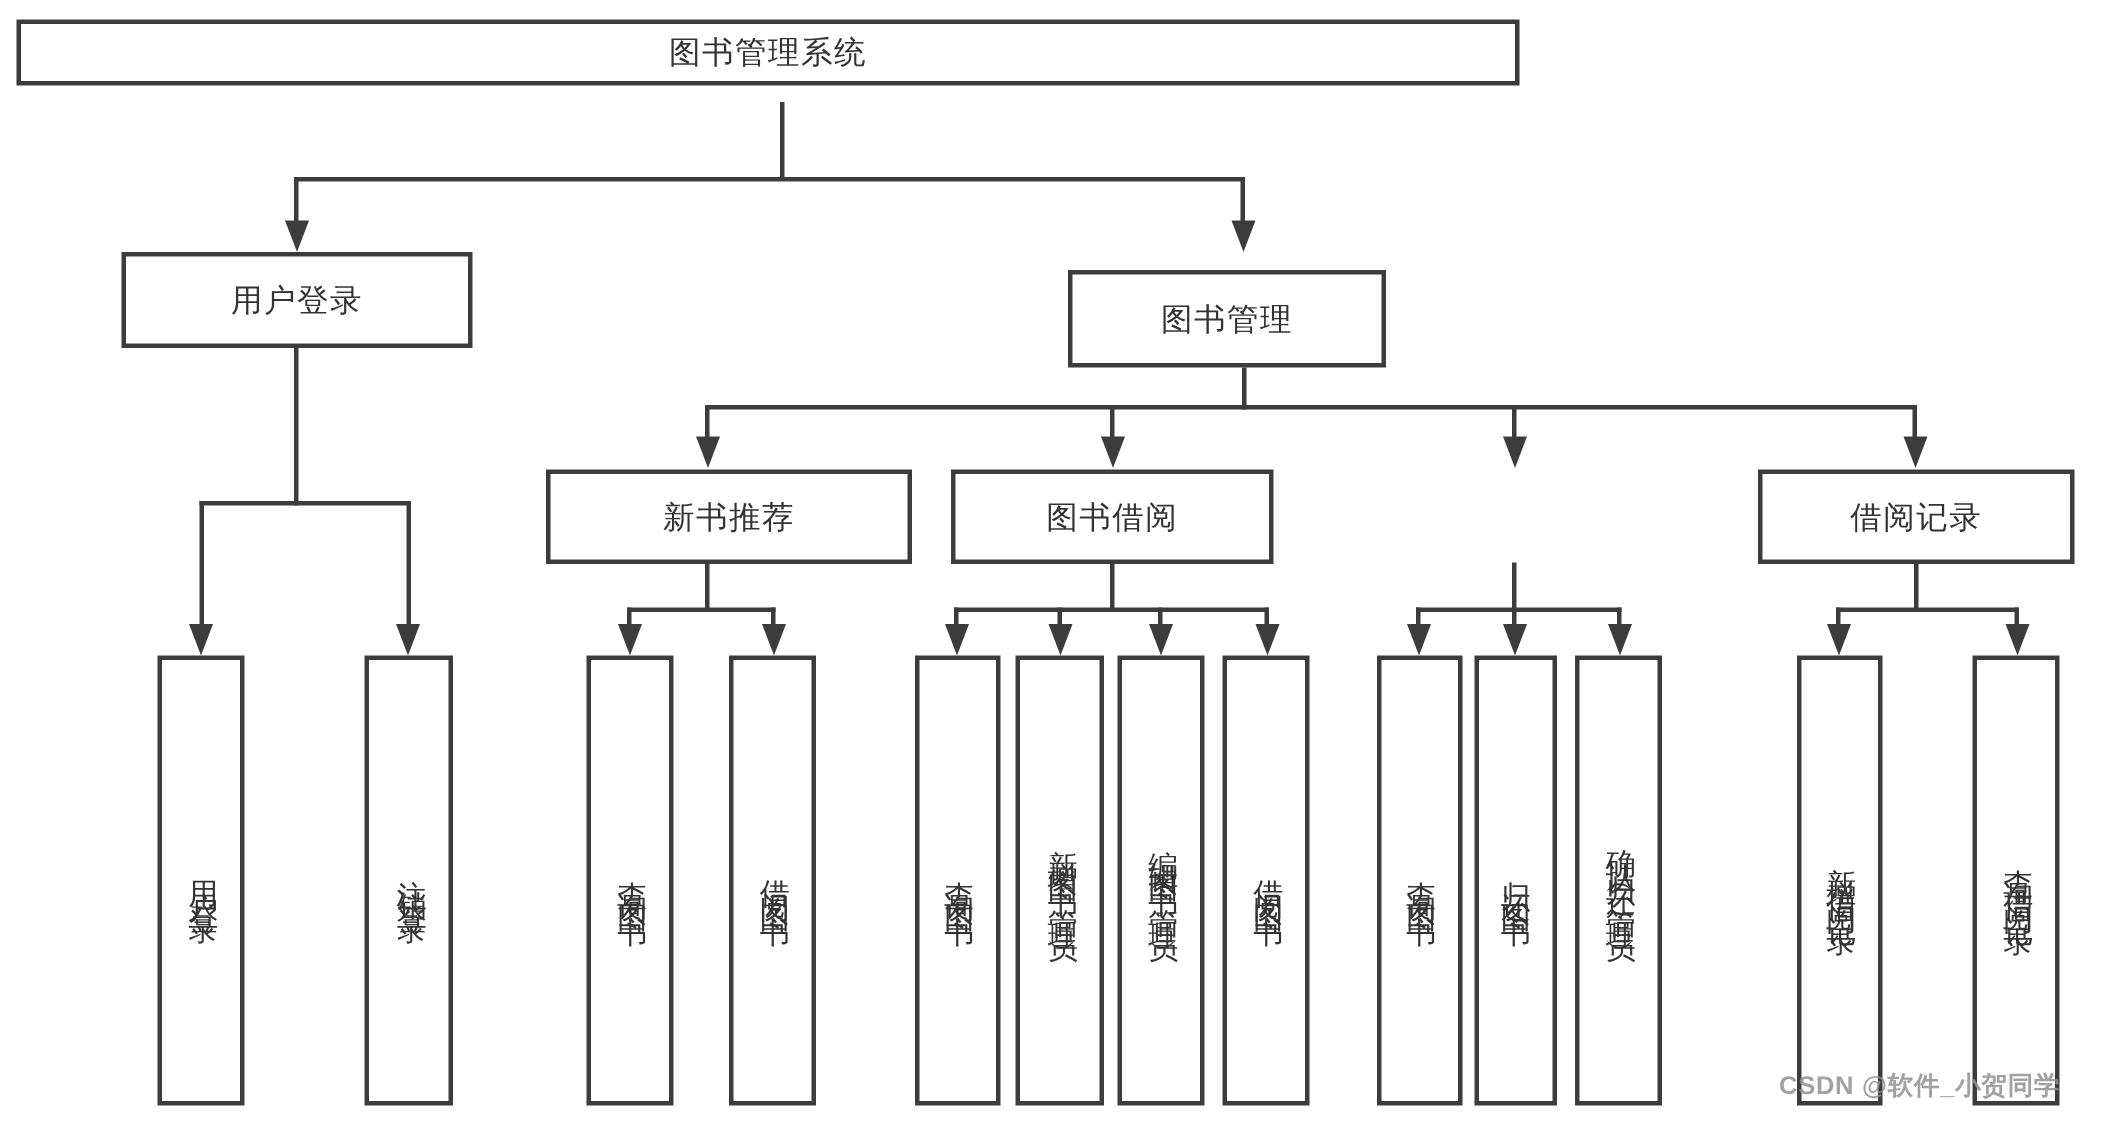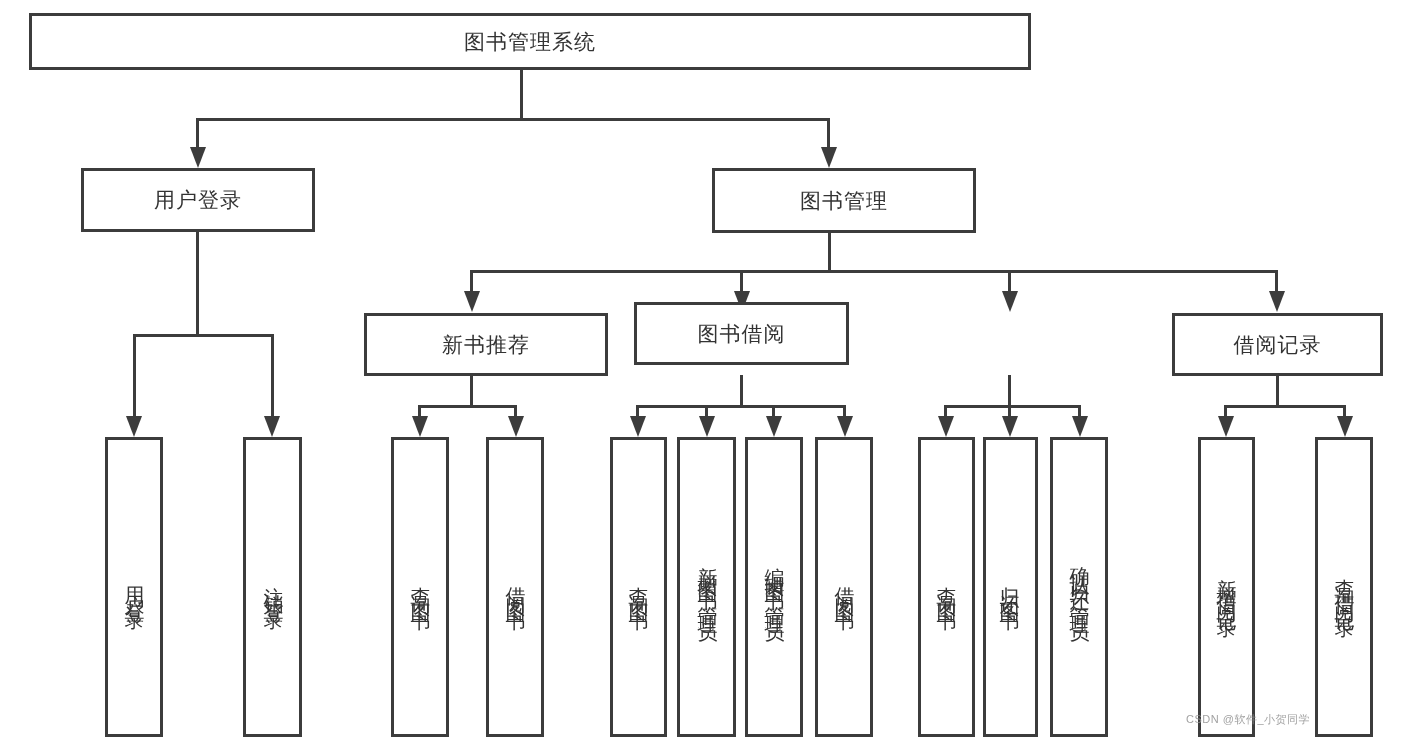--- a/index.html
+++ b/index.html
@@ -46,25 +46,26 @@
     text-orientation:mixed;
     text-align:center;
     line-height:50px;
     font-size:20px;
     letter-spacing:8px;
     z-index:2;
   }
   .watermark{
     position:absolute;
     left:1186px;top:712px;
-    font-size:11px;
+    font-size:17px;
     letter-spacing:0.5px;
     color:rgba(145,145,145,0.85);
     white-space:nowrap;
     z-index:5;
+    font-weight:bold;
   }
 </style>
 </head>
 <body>
 
 <div class="stage">
 
   <div class="vl" style="left:520px;top:68px;height:52px"></div>
   <div class="hl" style="left:196px;top:118px;width:634px"></div>
   <div class="vl" style="left:196px;top:118px;height:32px"></div>
@@ -117,27 +118,27 @@
   <div class="vl" style="left:1078px;top:405px;height:13px"></div>
   <div class="arrow" style="left:1072px;top:416px"></div>
 
   <div class="vl" style="left:1276px;top:375px;height:33px"></div>
   <div class="hl" style="left:1224px;top:405px;width:122px"></div>
   <div class="vl" style="left:1224px;top:405px;height:13px"></div>
   <div class="arrow" style="left:1218px;top:416px"></div>
   <div class="vl" style="left:1343px;top:405px;height:13px"></div>
   <div class="arrow" style="left:1337px;top:416px"></div>
 
-  <div class="node" style="left:29px;top:13px;width:1002px;height:57px">图书管理系统</div>
+  <div class="node" style="left:11px;top:13px;width:1002px;height:44px">图书管理系统</div>
 
   <div class="node" style="left:81px;top:168px;width:234px;height:64px">用户登录</div>
-  <div class="node" style="left:712px;top:168px;width:264px;height:65px">图书管理</div>
+  <div class="node" style="left:712px;top:180px;width:212px;height:65px">图书管理</div>
 
   <div class="node" style="left:364px;top:313px;width:244px;height:63px">新书推荐</div>
-  <div class="node" style="left:634px;top:302px;width:215px;height:63px">图书借阅</div>
+  <div class="node" style="left:634px;top:313px;width:215px;height:63px">图书借阅</div>
   <div class="node" style="left:1172px;top:313px;width:211px;height:63px">借阅记录</div>
 
   <div class="leaf" style="left:105px;width:58px">用户登录</div>
   <div class="leaf" style="left:243px;width:59px">注销登录</div>
 
   <div class="leaf" style="left:391px;width:58px">查询图书</div>
   <div class="leaf" style="left:486px;width:58px">借阅图书</div>
 
   <div class="leaf" style="left:610px;width:57px">查询图书</div>
   <div class="leaf" style="left:677px;width:59px">新增图书（管理员）</div>

